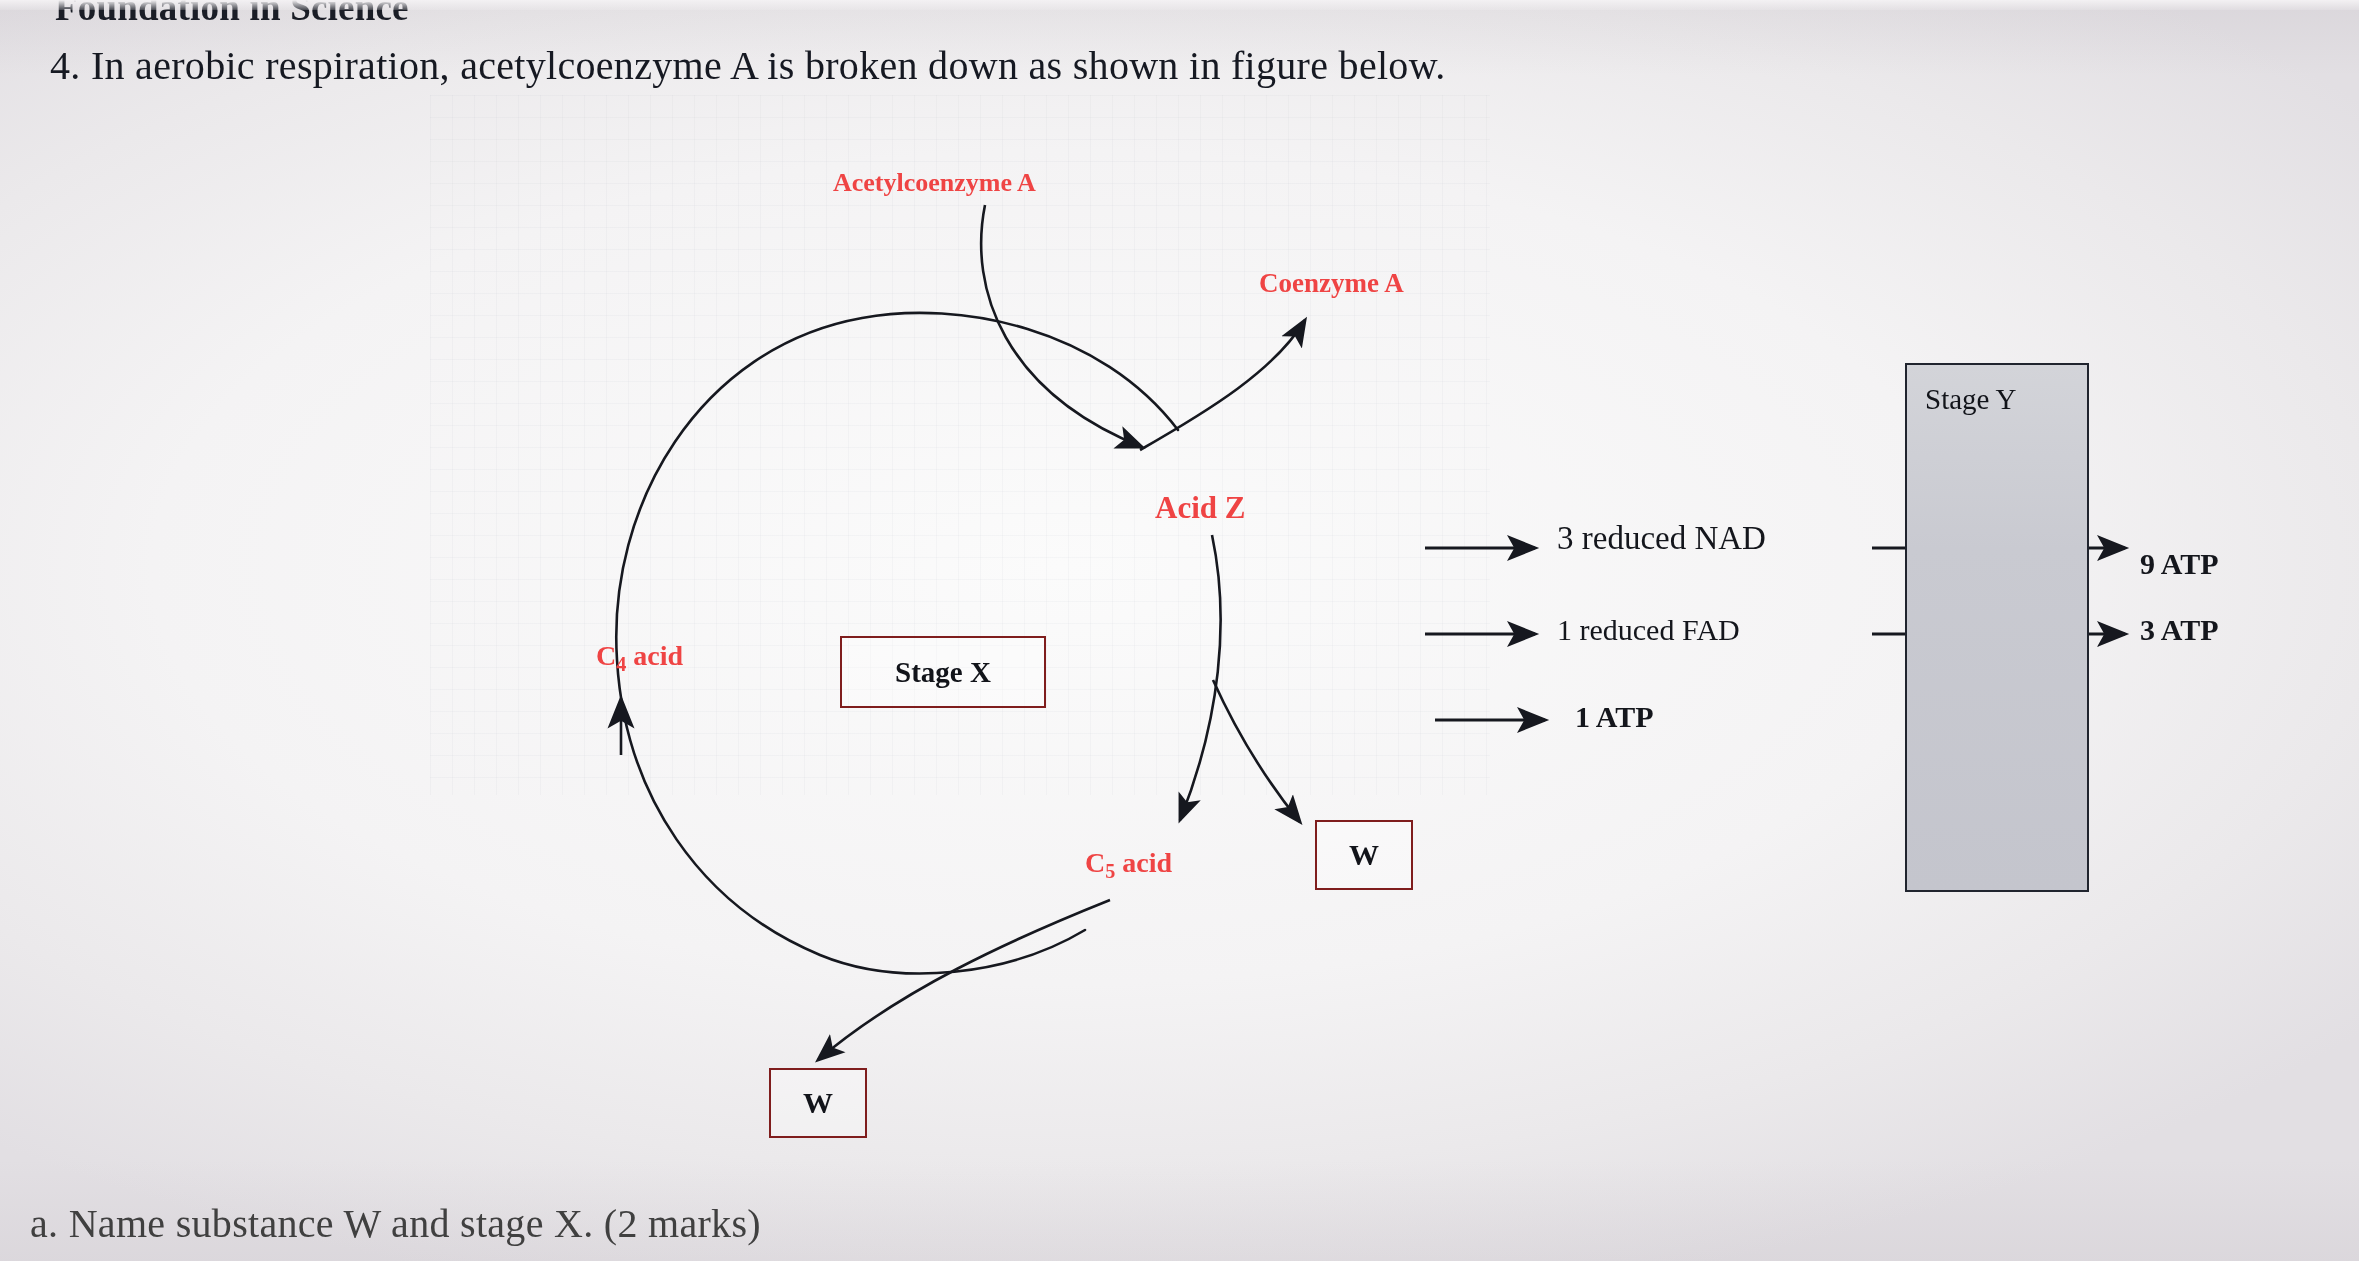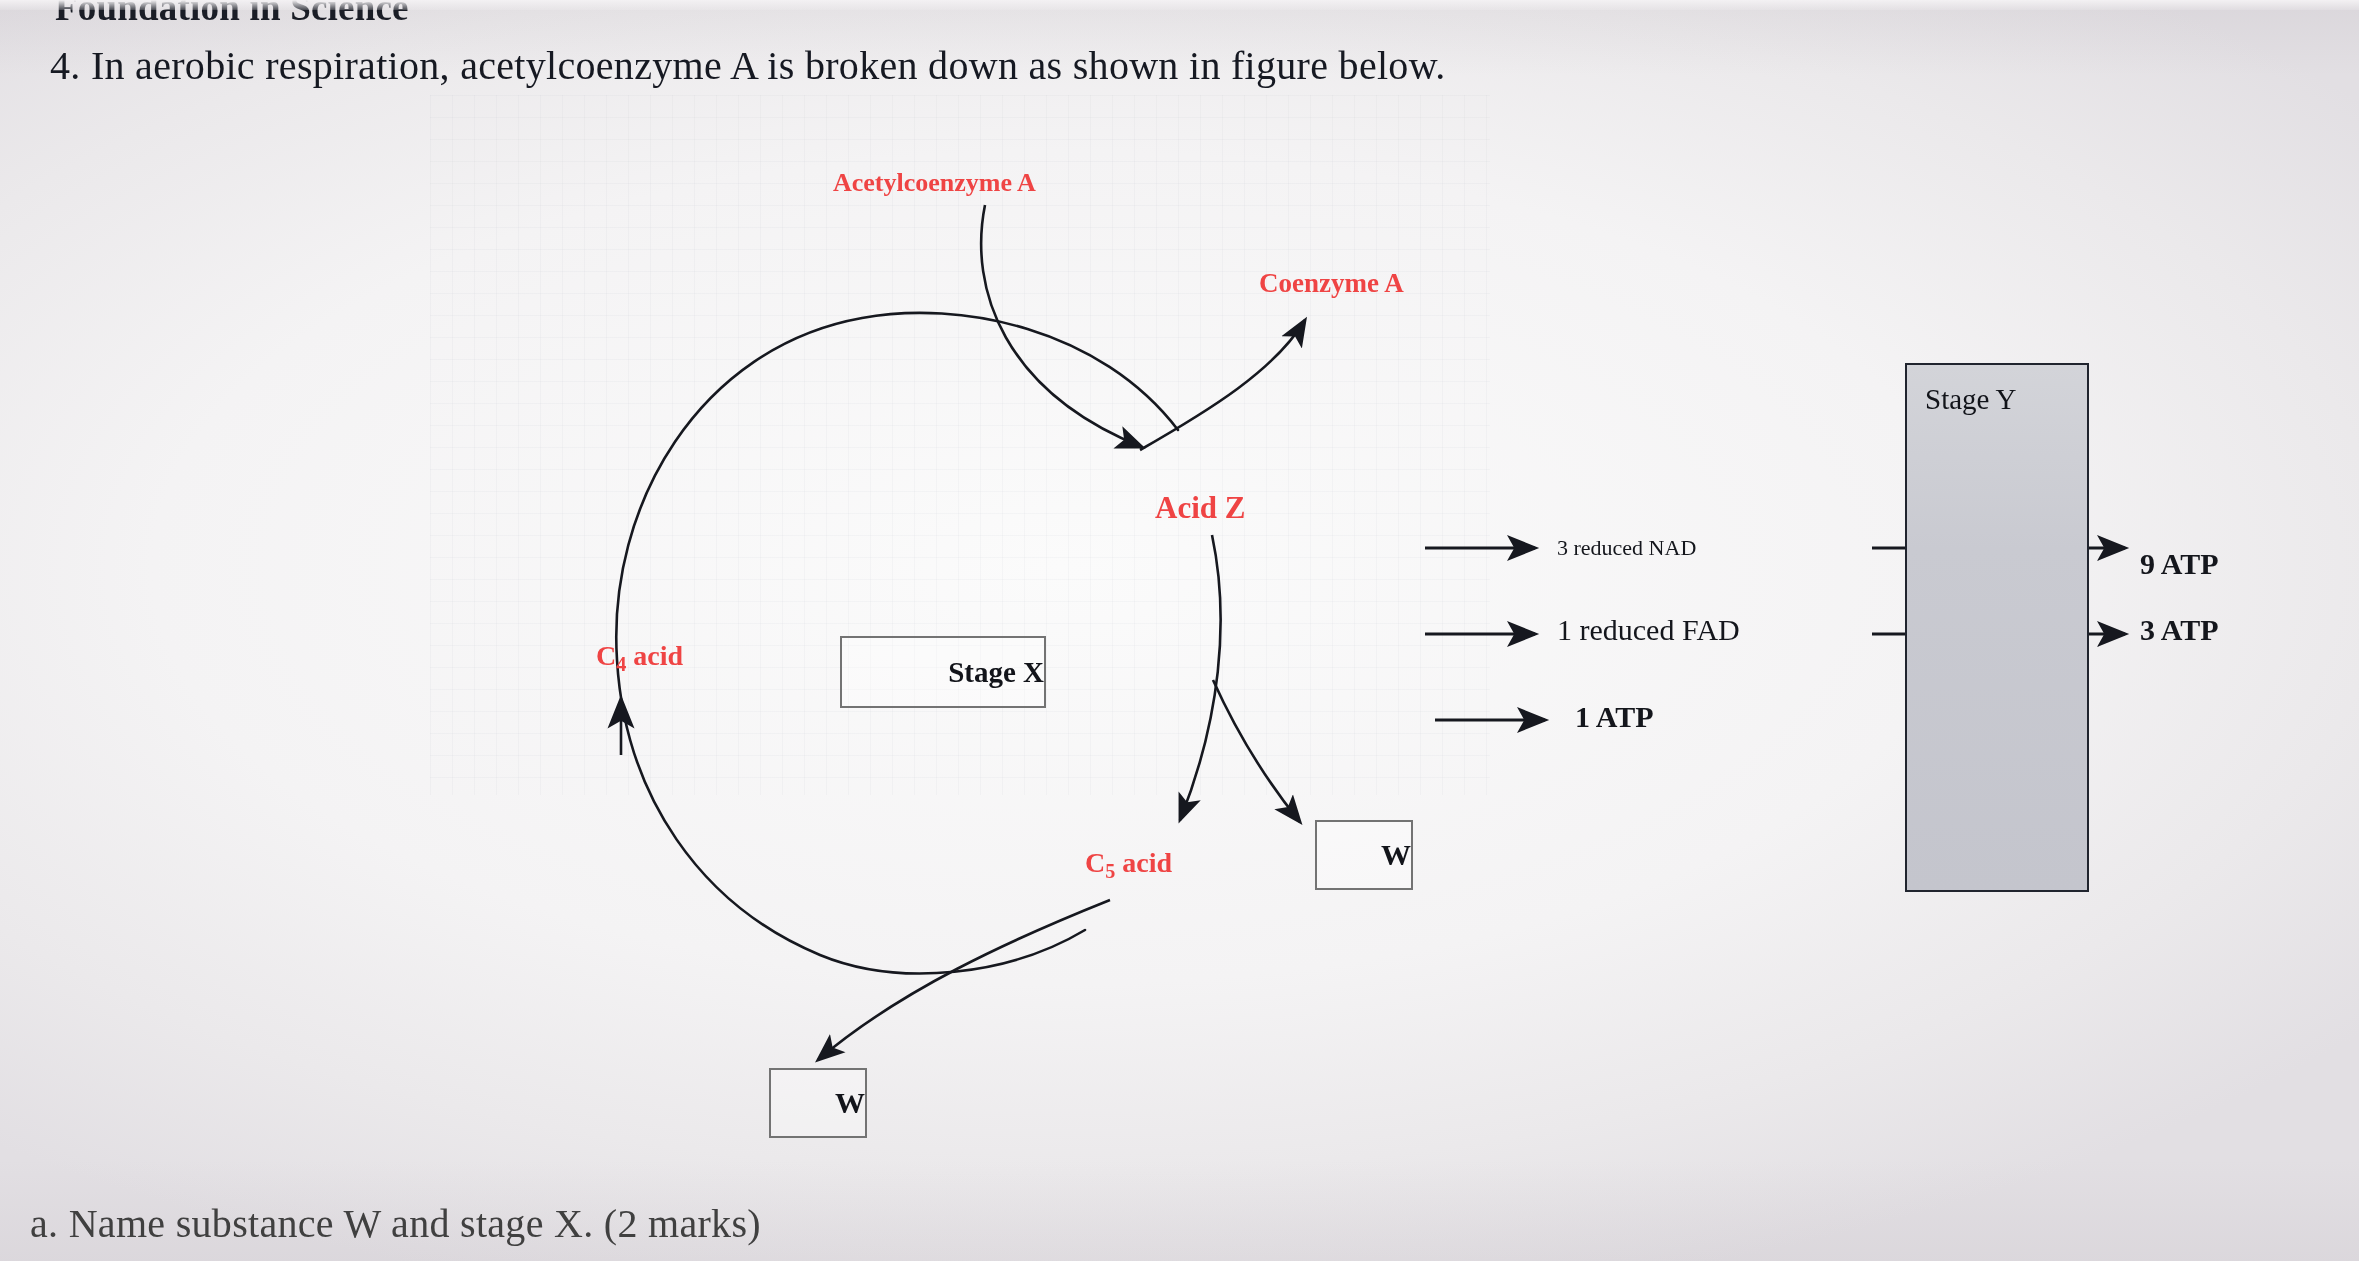--- a/index.html
+++ b/index.html
@@ -97,25 +97,25 @@
   #lbl-coa      { left: 1215px; top: 268px; font-size: 27px; margin-left: 44px; }
   #lbl-acidz    { left: 1155px; top: 490px; font-size: 31px; }
   #lbl-c4       { left: 596px; top: 640px; font-size: 28px; }
   #lbl-c5       { left: 1085px; top: 847px; font-size: 28px; }
 
   .sub { font-size: 0.72em; vertical-align: -0.28em; }
 
   
   .box {
     position: absolute;
-    border: 2px solid #737373;
+    border: 2px solid #7f1d1d;
     background: rgba(255,255,255,0.30);
     display: flex;
     align-items: center;
-    justify-content: flex-end;
+    justify-content: center;
     font-weight: bold;
     color: #12141a;
   }
   #box-stage-x {
     left: 840px; top: 636px;
     width: 202px; height: 68px;
     font-size: 29px;
   }
   #box-w1 {
     left: 1315px; top: 820px;
@@ -137,21 +137,21 @@
     background: linear-gradient(180deg, #d3d4d9 0%, #c9cad1 35%, #c4c5cd 100%);
   }
   #lbl-stage-y {
     left: 1925px; top: 383px;
     font-size: 29px;
     font-weight: normal;
     color: #12141a;
   }
 
   
-  #lbl-nad   { left: 1557px; top: 535px; font-size: 22px; font-family: Liberation Serif, serif; }
+  #lbl-nad   { left: 1557px; top: 520px; font-size: 33px; font-family: Liberation Serif, serif; }
   #lbl-fad   { left: 1557px; top: 613px; font-size: 30px; }
   #lbl-atp1  { left: 1575px; top: 700px; font-size: 30px; font-weight: bold; }
   #lbl-9atp  { left: 2140px; top: 527px; font-size: 30px; font-weight: bold; margin-top: 20px; }
   #lbl-2atp  { left: 2140px; top: 613px; font-size: 30px; font-weight: bold; }
 
   svg#fig {
     position: absolute;
     left: 0; top: 0;
     width: 2359px;
     height: 1261px;

